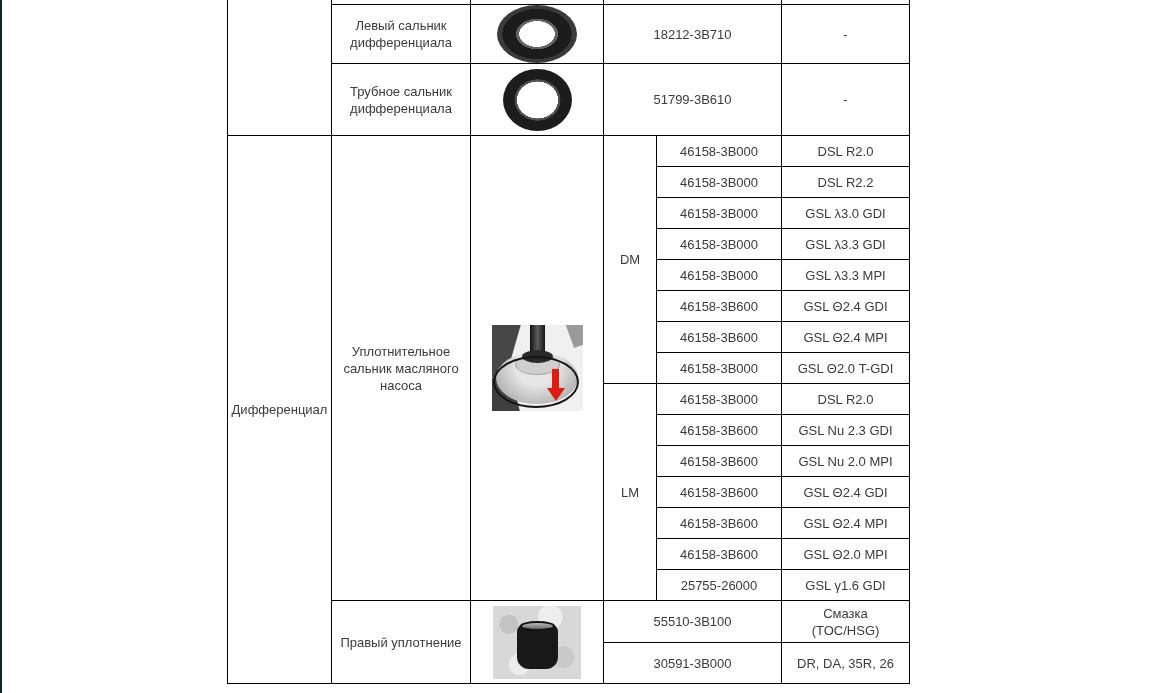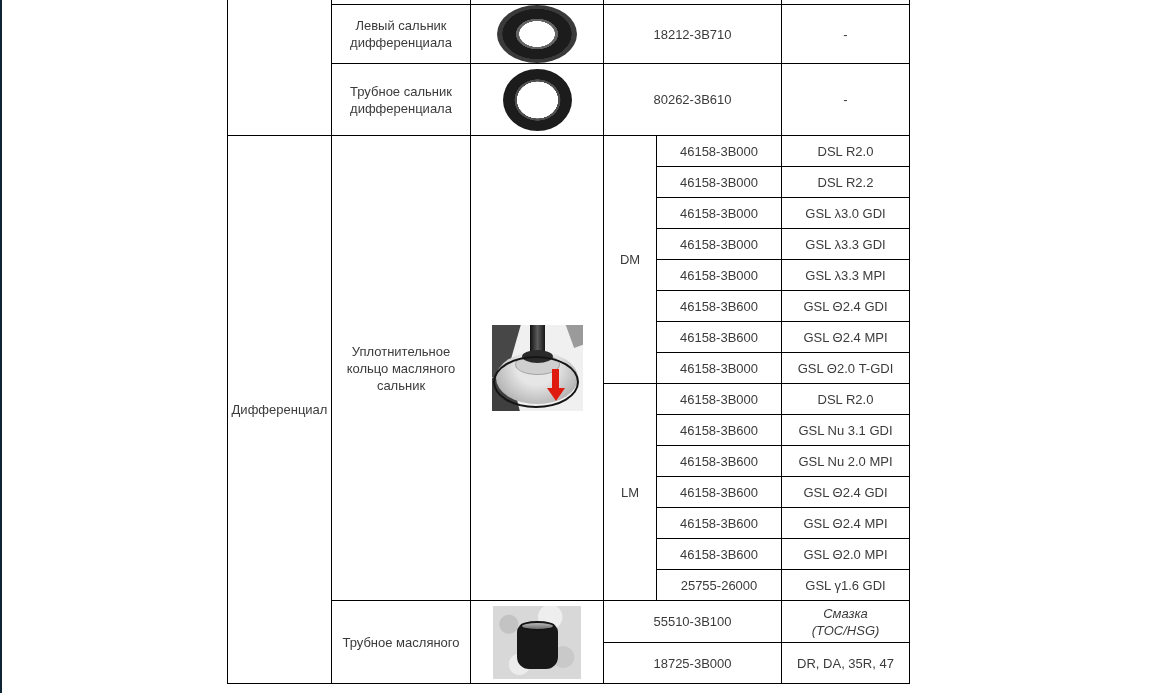--- a/index.html
+++ b/index.html
@@ -25,21 +25,21 @@
     padding:0;text-align:center;vertical-align:middle;
     font-size:13px;line-height:17px;overflow:hidden;
   }
   tr.rs{height:5px;}
   tr.r1{height:48px;margin-top:48px;}
   tr.r2{height:72px;}
   tr.rm{height:31px;}
   tr.rb1{height:42px;}
   tr.rb2{height:41px;}
   .pad{padding:0 9px;}
-  .note2 div{line-height:17px;font-style:italic;}
+  .note2 div{line-height:17px;}
   
   .imgbox{position:relative;margin:0 auto;}
   
   .seal-a{width:80px;height:58px;border-radius:50%;
     background:radial-gradient(closest-side,#ffffff 0 44%,#636363 45% 52%,var(--seal-black) 53% 86%,#3a3a3a 87% 100%);}
   
   .seal-b{width:69px;height:62px;border-radius:50%;
     background:radial-gradient(closest-side,#ffffff 0 59%,#4f4f4f 60% 66%,var(--seal-black) 67% 100%);}
   
   .pump{width:91px;height:86px;background:#f0f0f0;overflow:hidden;}
@@ -100,30 +100,30 @@
       <td>-</td>
     </tr>
 
     <tr class="r2">
       <td class="pad">
             <div>Трубное сальник дифференциала</div>
           </td>
       <td>
         <div class="imgbox seal-b"></div>
       </td>
-      <td colspan="2">80262-3B610</td>
+      <td colspan="2">51799-3B610</td>
       <td>-</td>
     </tr>
 
     <tr class="rm">
       <td rowspan="17">
         <div>Дифференциал</div>
       </td>
       <td class="pad" rowspan="15">
-        <div>Уплотнительное кольцо масляного сальник</div>
+        <div>Уплотнительное сальник масляного насоса</div>
       </td>
       <td rowspan="15">
         <div class="imgbox pump">
           <div class="pump-dark-tl"></div>
           <div class="pump-dark-bl"></div>
           <div class="pump-dark-tr"></div>
           <div class="pump-dome"></div>
           <div class="pump-dome-top"></div>
           <div class="pump-shaft"></div>
           <div class="pump-collar"></div>
@@ -167,21 +167,21 @@
       <td>GSL Θ2.0 T-GDI</td>
     </tr>
 
     <tr class="rm">
       <td rowspan="7">LM</td>
       <td>46158-3B000</td>
       <td>DSL R2.0</td>
     </tr>
     <tr class="rm">
       <td>46158-3B600</td>
-      <td>GSL Nu 3.1 GDI</td>
+      <td>GSL Nu 2.3 GDI</td>
     </tr>
     <tr class="rm">
       <td>46158-3B600</td>
       <td>GSL Nu 2.0 MPI</td>
     </tr>
     <tr class="rm">
       <td>46158-3B600</td>
       <td>GSL Θ2.4 GDI</td>
     </tr>
     <tr class="rm">
@@ -192,33 +192,33 @@
       <td>46158-3B600</td>
       <td>GSL Θ2.0 MPI</td>
     </tr>
     <tr class="rm">
       <td>25755-26000</td>
       <td>GSL γ1.6 GDI</td>
     </tr>
 
     <tr class="rb1">
       <td class="pad" rowspan="2">
-        <div>Трубное масляного</div>
+        <div>Правый уплотнение</div>
       </td>
       <td rowspan="2">
         <div class="imgbox pipe">
           <div class="pipe-body"></div>
           <div class="pipe-top"></div>
         </div>
       </td>
       <td colspan="2">55510-3B100</td>
       <td class="note2">
         <div>Смазка</div>
         <div>(TOC/HSG)</div>
       </td>
     </tr>
     <tr class="rb2">
-      <td colspan="2">18725-3B000</td>
-      <td>DR, DA, 35R, 47</td>
+      <td colspan="2">30591-3B000</td>
+      <td>DR, DA, 35R, 26</td>
     </tr>
   </tbody>
     </table>
 </div>
 
 </body></html>

